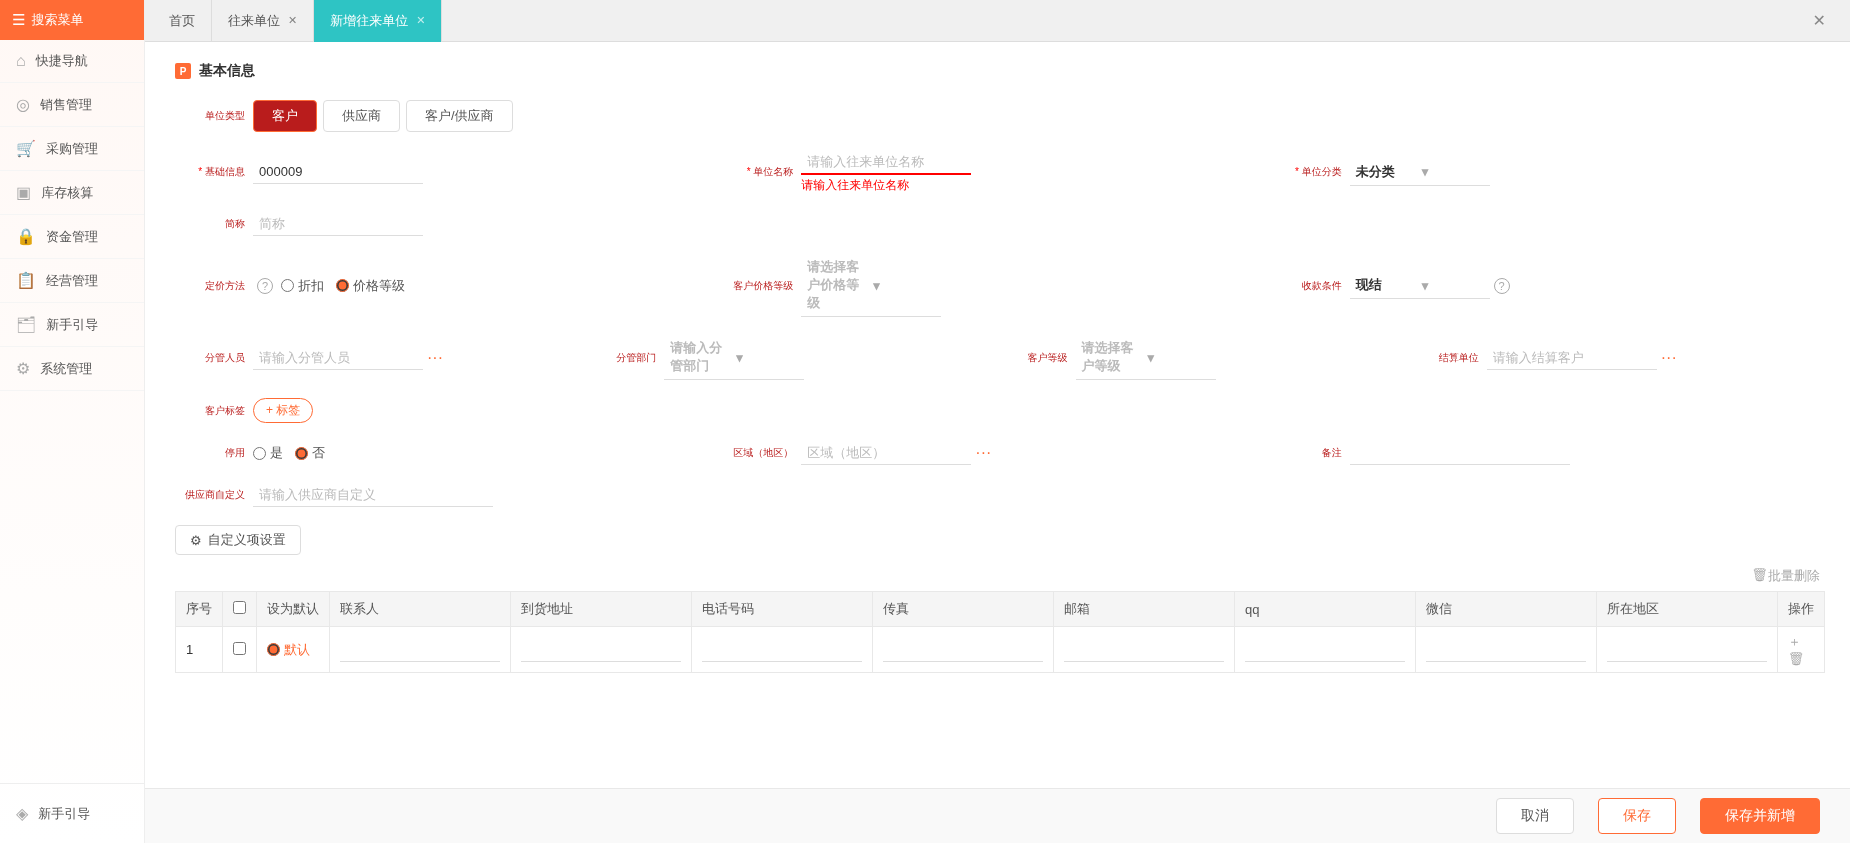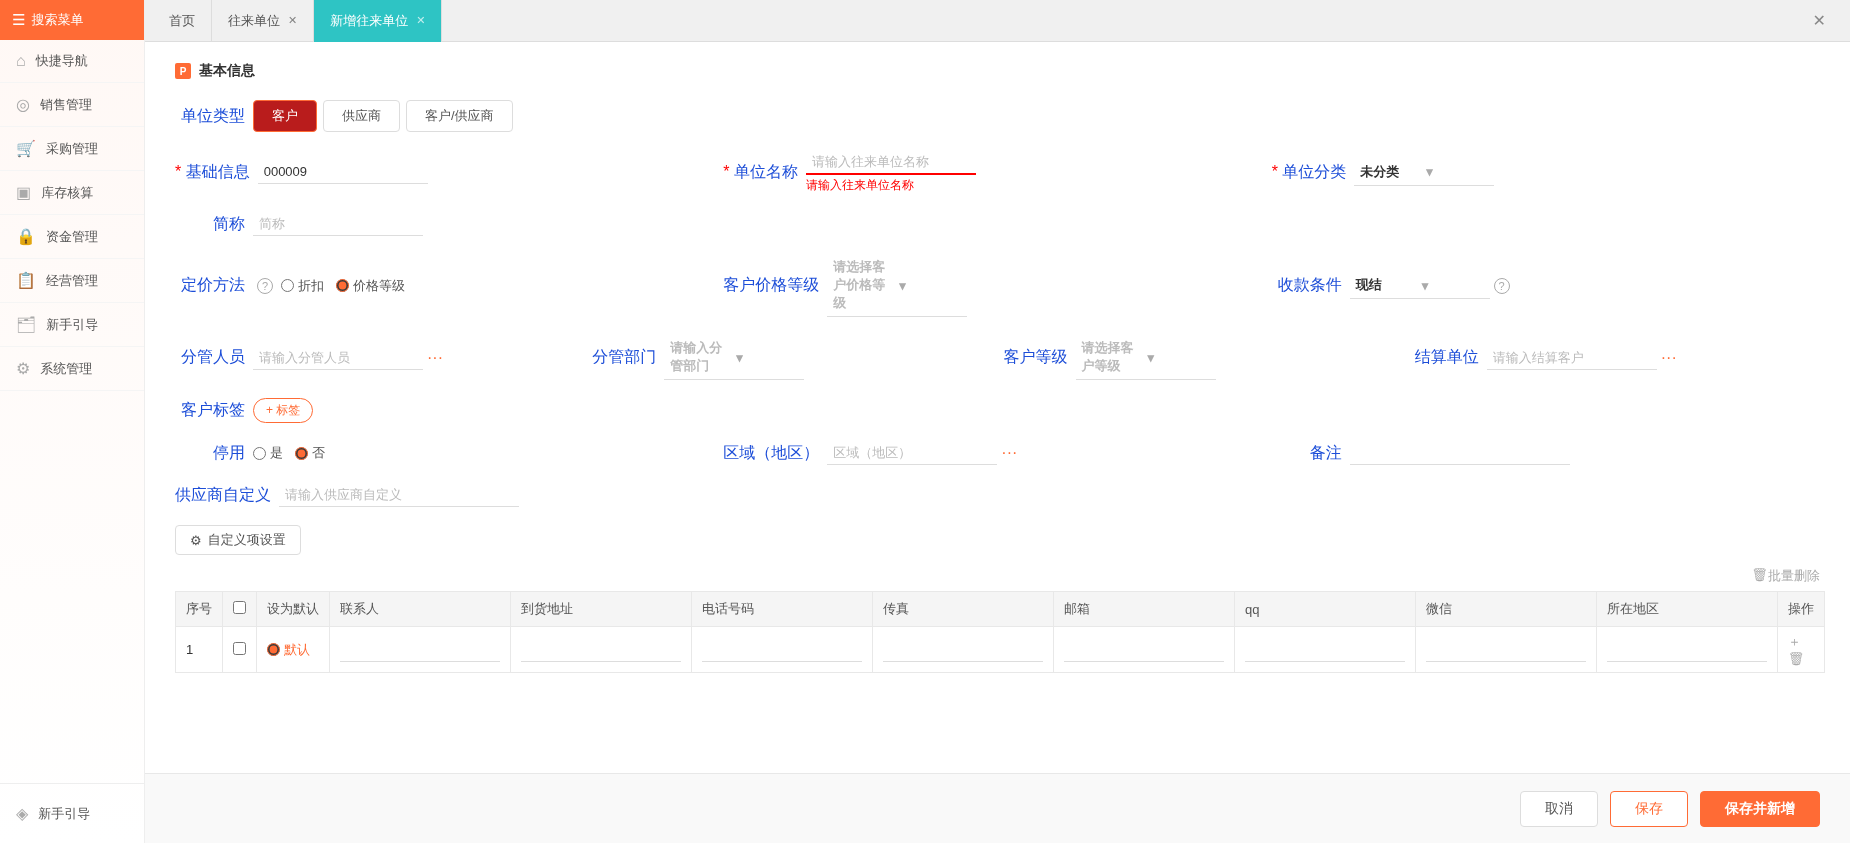--- a/index.html
+++ b/index.html
@@ -129,24 +129,24 @@
       flex-wrap: wrap;
       gap: 8px 0;
     }
     .form-field {
       display: flex;
       align-items: center;
       flex: 1;
       min-width: 280px;
     }
     .form-label {
-      color: #1d4ed8;
+      color: #b91c1c;
       white-space: nowrap;
       margin-right: 8px;
-      font-size: 16px;
+      font-size: 10px;
       min-width: 70px;
       text-align: right;
     }
     .form-label.required::before {
       content: '* ';
       color: red;
     }
     .form-input {
       border: none;
       border-bottom: 1px solid #ddd;
@@ -286,39 +286,39 @@
       display: flex;
       justify-content: flex-end;
       margin-bottom: 6px;
       color: #aaa;
       font-size: 13px;
       cursor: pointer;
     }
 
     
     .footer {
-      height: 70px;
+      height: 55px;
       background: #f9f9f9;
       border-top: 1px solid #e8e8e8;
       display: flex;
       align-items: center;
       justify-content: flex-end;
       padding: 0 30px;
-      gap: 12px;
+      gap: 24px;
     }
     .btn {
       padding: 8px 24px;
       border-radius: 4px;
       font-size: 14px;
       cursor: pointer;
       border: 1px solid #ddd;
     }
     .btn-cancel { background: white; color: #555; }
     .btn-save { background: white; color: #ff6b35; border-color: #ff6b35; }
-    .btn-save-new { background: #ff6b35; color: white; border-color: #ff6b35; font-weight: bold; }
+    .btn-save-new { background: #ff6b35; color: white; border-color: #ff6b35; }
 
     
     .content::-webkit-scrollbar { width: 6px; }
     .content::-webkit-scrollbar-track { background: #f1f1f1; }
     .content::-webkit-scrollbar-thumb { background: #ccc; border-radius: 3px; }
 
     .form-input-unit {
       width: 170px;
     }
     .form-select-unit {

